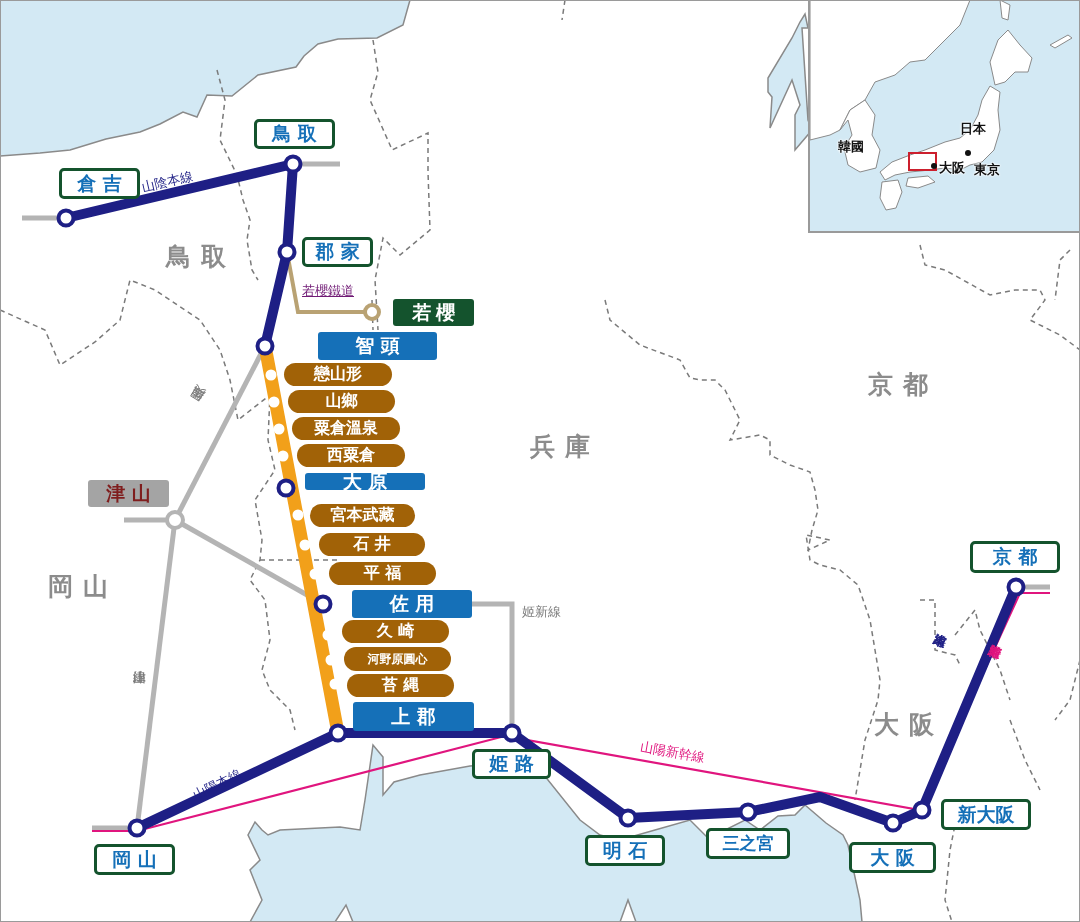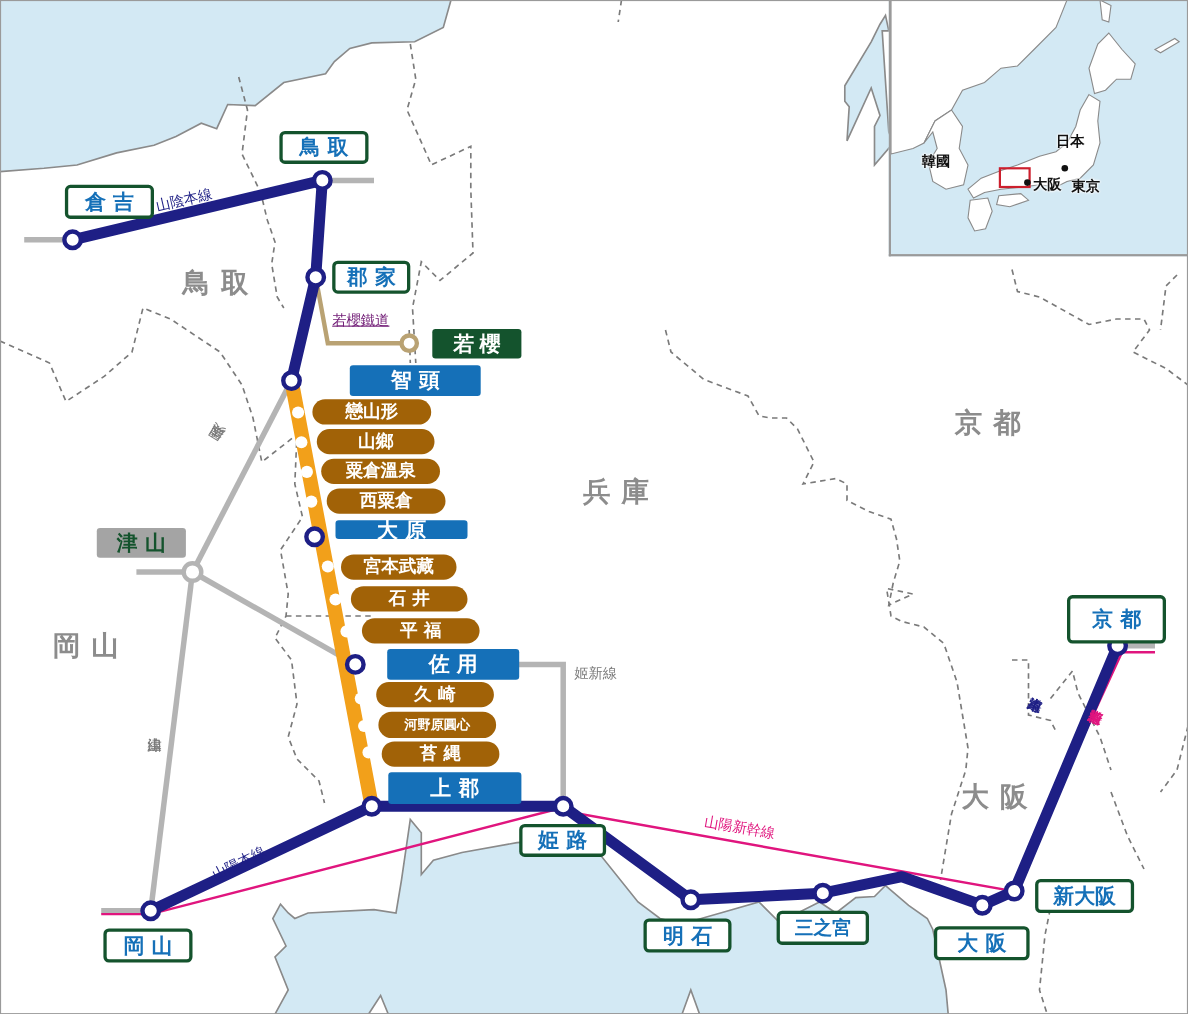--- a/index.html
+++ b/index.html
@@ -7,21 +7,21 @@
          font-family: "DejaVu Sans", "Liberation Sans", sans-serif; }
   #map { position: absolute; left: 0; top: 0; width: 1080px; height: 922px; }
   .frame { position: absolute; left: 0; top: 0; width: 1078px; height: 920px; border: 1px solid #9a9a9a; pointer-events: none; }
 
   .lbl { position: absolute; box-sizing: border-box; display: flex; align-items: center; justify-content: center;
          font-weight: bold; white-space: nowrap; letter-spacing: 0; }
   .st-main { border: 3px solid #14532d; background: #ffffff; color: #1570b8; border-radius: 5px;
              font-size: 19px; }
   .st-major { background: #1570b8; color: #ffffff; border-radius: 3px; font-size: 19px; }
   .st-minor { background: #a16207; color: #ffffff; border-radius: 13px; font-size: 16px; }
-  .st-gray  { background: #a4a4a4; color: #14532d; border-radius: 3px; font-size: 19px; }
+  .st-gray  { background: #a4a4a4; color: #7f1d1d; border-radius: 3px; font-size: 19px; }
   .st-gold  { background: #14532d; color: #ffffff; border-radius: 3px; font-size: 19px; font-family: Liberation Serif, serif; }
   .pref { position: absolute; color: #8c8c8c; font-size: 25px; font-weight: bold; white-space: nowrap; letter-spacing: 10px; }
   .line-name { position: absolute; font-size: 13px; white-space: nowrap; transform-origin: left top; }
   .vert { writing-mode: vertical-rl; text-orientation: upright; font-size: 13px; line-height: 1; letter-spacing: 0; }
 
   #inset { position: absolute; left: 808px; top: 0; width: 272px; height: 233px; box-sizing: border-box;
            border-left: 2px solid #9a9a9a; border-bottom: 2px solid #9a9a9a; background: #d3e9f4; overflow: hidden; }
   .inset-lbl { position: absolute; font-size: 13px; font-weight: bold; color: #111; white-space: nowrap;
                text-shadow: 0 0 2px #fff, 0 0 2px #fff, 0 0 3px #fff; }
 </style>
@@ -142,21 +142,21 @@
 
 
 <div class="lbl st-main" style="left:27px;top:168px;width:81px;height:31px;margin-left:32px;">倉 吉</div>
 <div class="lbl st-main" style="left:254px;top:119px;width:81px;height:30px;">鳥 取</div>
 <div class="lbl st-main" style="left:302px;top:237px;width:71px;height:30px;text-align:center;">郡 家</div>
 <div class="lbl st-main" style="left:472px;top:749px;width:79px;height:30px;">姫 路</div>
 <div class="lbl st-main" style="left:585px;top:835px;width:80px;height:31px;">明 石</div>
 <div class="lbl st-main" style="left:706px;top:828px;width:84px;height:31px;font-size:17px;">三之宮</div>
 <div class="lbl st-main" style="left:849px;top:842px;width:87px;height:31px;">大 阪</div>
 <div class="lbl st-main" style="left:941px;top:799px;width:90px;height:31px;">新大阪</div>
-<div class="lbl st-main" style="left:970px;top:541px;width:90px;height:44px;text-align:center;">京 都</div>
+<div class="lbl st-main" style="left:970px;top:541px;width:90px;height:32px;text-align:center;">京 都</div>
 <div class="lbl st-main" style="left:94px;top:844px;width:81px;height:31px;">岡 山</div>
 
 
 <div class="lbl st-major" style="left:282px;top:332px;width:119px;height:28px;margin-left:36px;">智 頭</div>
 <div class="lbl st-major" style="left:305px;top:473px;width:120px;height:17px;">大 原</div>
 <div class="lbl st-major" style="left:340px;top:590px;width:120px;height:28px;margin-left:12px;">佐 用</div>
 <div class="lbl st-major" style="left:353px;top:702px;width:121px;height:29px;">上 郡</div>
 
 
 <div class="lbl st-gray" style="left:88px;top:480px;width:81px;height:27px;">津 山</div>

